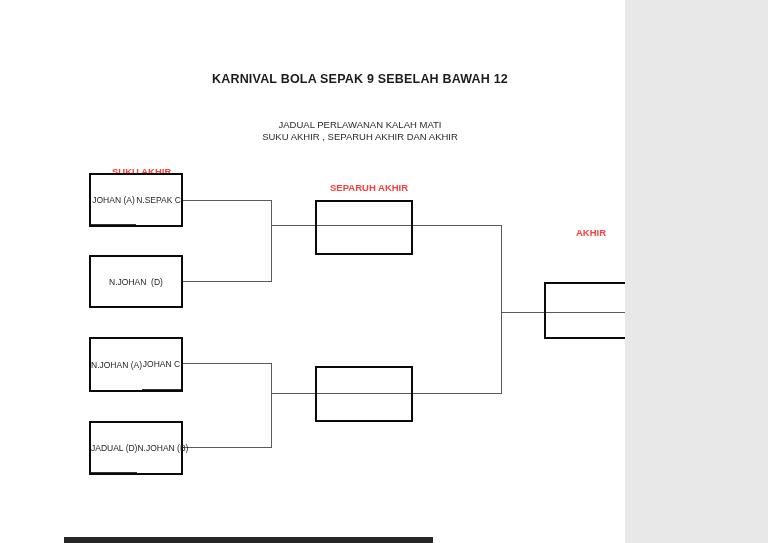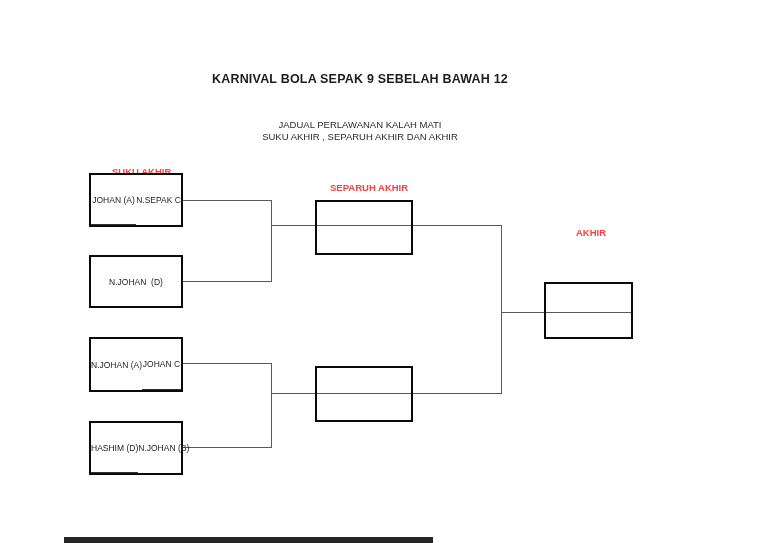--- a/index.html
+++ b/index.html
@@ -1,19 +1,19 @@
 <!DOCTYPE html>
 <html><head>
 <meta charset="utf-8">
 <style>
   * { margin: 0; padding: 0; box-sizing: border-box; }
   html, body { background: #e8e8e8; }
   #canvas {
     position: relative;
-    width: 768px;
+    width: 625px;
     height: 543px;
     background: #ffffff;
     overflow: hidden;
     font-family: "Liberation Sans", "DejaVu Sans", sans-serif;
     color: #1c1c1c;
   }
   
   .hline { position: absolute; left: 0; width: 720px; text-align: center; white-space: pre; }
   .title    { top: 72px;  font-size: 12.5px; font-weight: 700; letter-spacing: 0.2px; }
   .subtitle { top: 88px;  font-size: 10.5px; font-weight: 700; }
@@ -92,21 +92,21 @@
     <div class="slot bottom">N.SEPAK C</div>
   </div>
   <div class="qf-box qf2">
     <div class="slot bottom">N.JOHAN  (D)</div>
   </div>
   <div class="qf-box qf3">
     <div class="slot bottom">N.JOHAN (A)</div>
     <div class="slot top">JOHAN C</div>
   </div>
   <div class="qf-box qf4">
-    <div class="slot top">HASHIM (D)</div>
+    <div class="slot top">JADUAL (D)</div>
     <div class="slot bottom">N.JOHAN (B)</div>
   </div>
 
   <div class="open-box sf1"></div>
   <div class="open-box sf2"></div>
   <div class="open-box final"></div>
 
   <div class="page-gap-bar"></div>
 
 </div>

